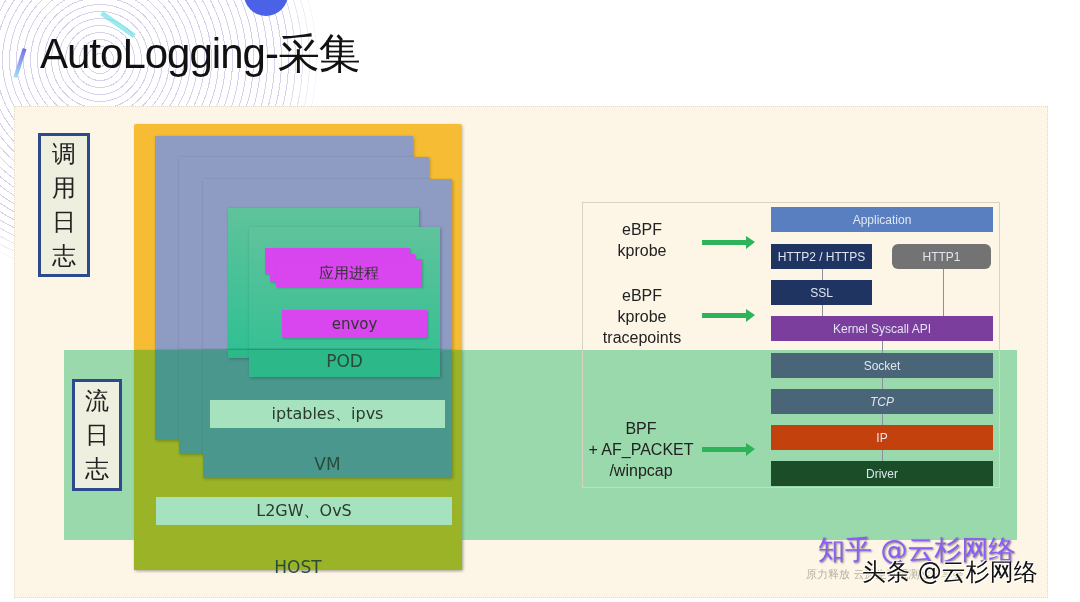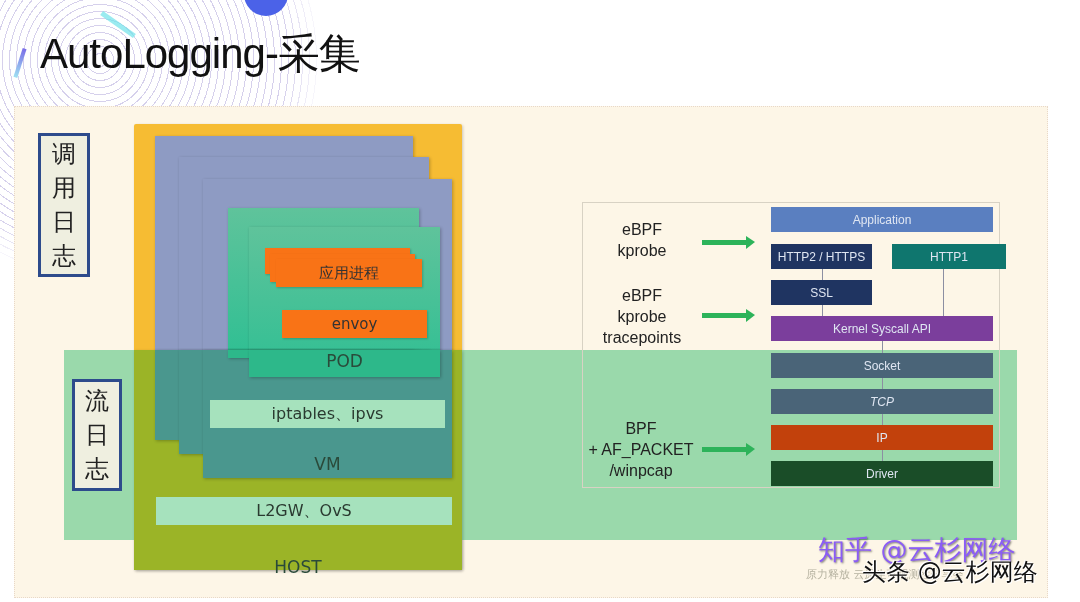--- a/index.html
+++ b/index.html
@@ -14,21 +14,21 @@
   .title{left:40px;top:26px;font-family:Liberation Sans, sans-serif;font-size:42px;color:#111;letter-spacing:-1px;}
   .panel{left:14px;top:106px;width:1034px;height:492px;background:#fdf6e7;border:1px dotted #e8d8c8;}
   .flow-zone{left:64px;top:350px;width:953px;height:190px;background:rgba(136,212,160,0.85);}
   .vlabel{border:3px solid #2d4b8c;background:#efefe0;display:flex;flex-direction:column;align-items:center;justify-content:center;font-family:"DejaVu Serif","Liberation Serif",serif;font-size:24px;color:#222;line-height:34px;}
   .host{left:134px;top:124px;width:328px;height:446px;background:#f6bc33;border-radius:2px;box-shadow:1px 1px 3px rgba(0,0,0,.2);}
   .host-lower{left:134px;top:350px;width:328px;height:220px;background:#9bb427;box-shadow:1px 1px 3px rgba(0,0,0,.2);}
   .vm{background:#8e9bc3;box-shadow:1px 1px 3px rgba(0,0,0,.25);}
   .vm-low{background:#4a978e;box-shadow:1px 1px 3px rgba(0,0,0,.25);}
   .pod{background:linear-gradient(#5fc39b,#2fbf93);box-shadow:1px 1px 3px rgba(0,0,0,.25);}
   .pod-low{background:#2db88a;box-shadow:1px 1px 3px rgba(0,0,0,.25);}
-  .wbox{background:#f97316;box-shadow:1px 1px 2px rgba(0,0,0,.2);display:flex;align-items:center;justify-content:center;font-size:15px;color:#333;}
+  .wbox{background:#d946ef;box-shadow:1px 1px 2px rgba(0,0,0,.2);display:flex;align-items:center;justify-content:center;font-size:15px;color:#333;}
   .lbar{background:#a6e2bd;display:flex;align-items:center;justify-content:center;font-size:16px;color:#2a3a30;}
   .clabel{font-size:17px;color:#2a4a3a;text-align:center;}
   .diagram{left:582px;top:202px;width:418px;height:286px;border:1px solid #d8d2c4;}
   .probe{font-family:"Liberation Sans",sans-serif;font-size:16px;color:#222;text-align:center;line-height:21px;}
   .arrow{height:5px;background:#2db35a;}
   .arrow::after{content:"";position:absolute;right:-7px;top:-4px;border-left:9px solid #2db35a;border-top:6px solid transparent;border-bottom:7px solid transparent;}
   .layer{display:flex;align-items:center;justify-content:center;font-family:"Liberation Sans",sans-serif;font-size:12px;color:#dfe6f2;}
   .vline{width:1px;background:#8c8fa2;}
 </style>
 </head>
@@ -122,21 +122,21 @@
 <div class="abs vline" style="left:882px;top:377px;height:12px;"></div>
 <div class="abs vline" style="left:882px;top:413px;height:12px;"></div>
 <div class="abs vline" style="left:882px;top:449px;height:12px;"></div>
 
 <div class="abs layer" style="left:771px;top:207px;width:222px;height:25px;background:#5a7fc0;">
   <span>Application</span>
 </div>
 <div class="abs layer" style="left:771px;top:244px;width:101px;height:25px;background:#1f3461;">
   <span>HTTP2 / HTTPS</span>
 </div>
-<div class="abs layer" style="left:892px;top:244px;width:114px;height:25px;background:#0f766e;">
+<div class="abs layer" style="left:892px;top:244px;width:99px;height:25px;background:#737373;border-radius:6px;">
   <span>HTTP1</span>
 </div>
 <div class="abs layer" style="left:771px;top:280px;width:101px;height:25px;background:#1f3461;">
   <span>SSL</span>
 </div>
 <div class="abs layer" style="left:771px;top:316px;width:222px;height:25px;background:#7b3e9c;">
   <span>Kernel Syscall API</span>
 </div>
 <div class="abs layer" style="left:771px;top:353px;width:222px;height:25px;background:#4a6478;">
   <span>Socket</span>

